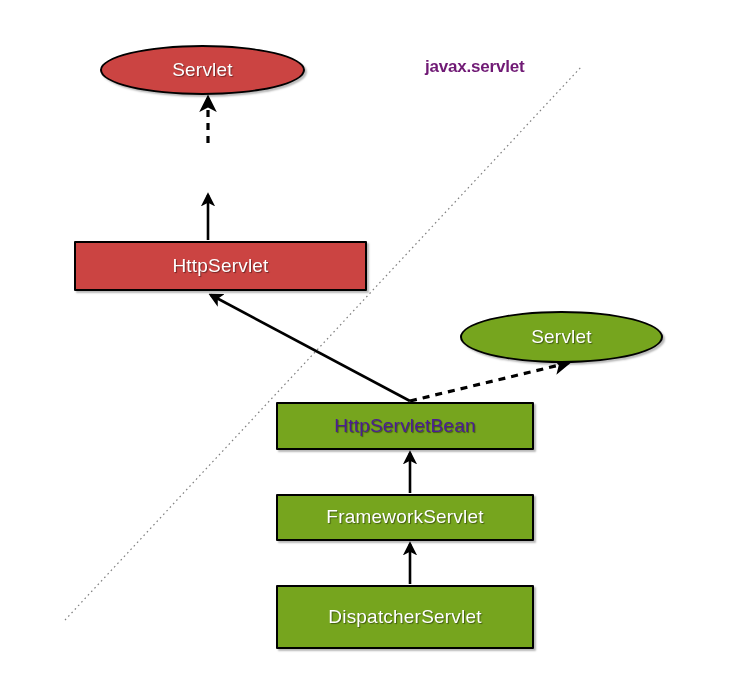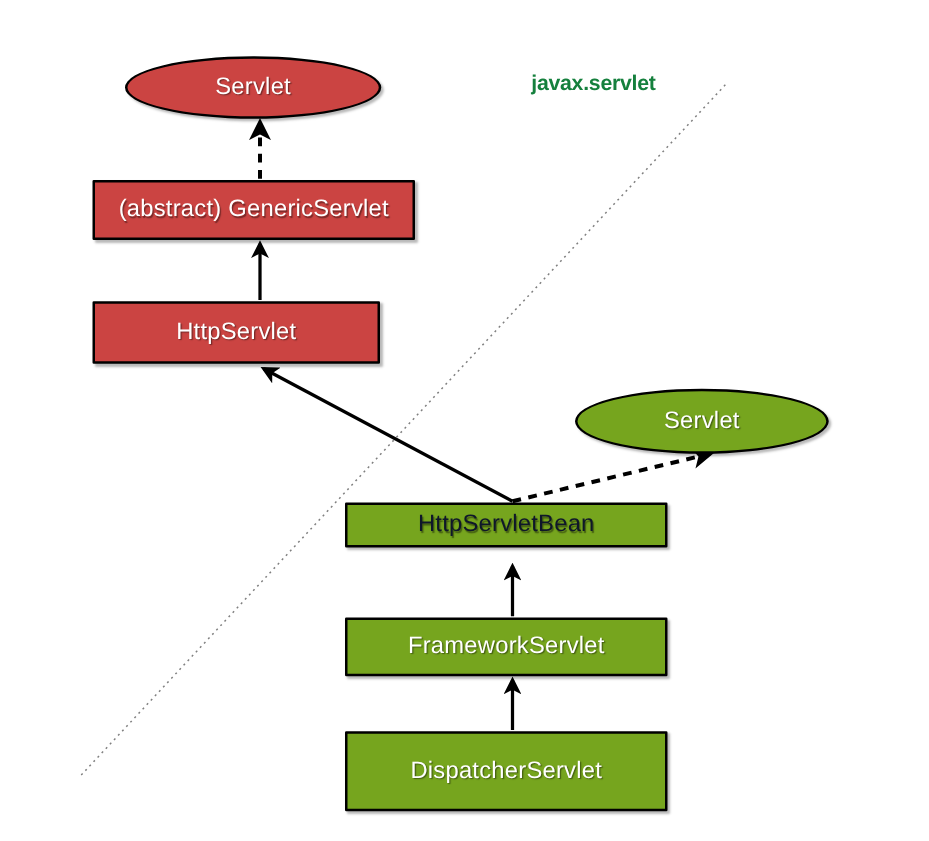--- a/index.html
+++ b/index.html
@@ -85,40 +85,37 @@
         <line x1="410" y1="401" x2="568" y2="363" stroke="#000000" stroke-width="3.2" stroke-dasharray="7 6" marker-end="url(#arrow-dashed)"></line>
         <line x1="410" y1="493" x2="410" y2="453" stroke="#000000" stroke-width="2.6" marker-end="url(#arrow-solid)"></line>
         <line x1="410" y1="584" x2="410" y2="544" stroke="#000000" stroke-width="2.6" marker-end="url(#arrow-solid)"></line>
       </g>
   </svg>
 
   <div class="node node-ellipse" id="node-javax-servlet-interface" style="left: 100px; top: 45px; width: 205px; height: 50px; background: rgb(203, 68, 66); border-color: rgb(0, 0, 0); color: rgb(255, 255, 255);">
     <span>Servlet</span>
   </div>
 
-  <div class="node node-box" id="node-generic-servlet" style="left: 74px; top: 144px; width: 258px; height: 48px; background: rgb(203, 68, 66); border-color: rgb(0, 0, 0); color: rgb(255, 255, 255);">
-    <span>(abstract) GenericServlet</span>
-  </div>
 
-  <div class="node node-box" id="node-http-servlet" style="left: 74px; top: 241px; width: 230px; height: 50px; background: rgb(203, 68, 66); border-color: rgb(0, 0, 0); color: rgb(255, 255, 255);">
+  <div class="node node-box" id="node-http-servlet" style="left: 74px; top: 241px; width: 293px; height: 50px; background: rgb(203, 68, 66); border-color: rgb(0, 0, 0); color: rgb(255, 255, 255);">
     <span>HttpServlet</span>
   </div>
 
   <div class="node node-ellipse" id="node-spring-servlet-interface" style="left: 460px; top: 311px; width: 203px; height: 52px; background: rgb(118, 165, 30); border-color: rgb(0, 0, 0); color: rgb(255, 255, 255);">
     <span>Servlet</span>
   </div>
 
-  <div class="node node-box" id="node-http-servlet-bean" style="left: 276px; top: 402px; width: 258px; height: 36px; background: rgb(118, 165, 30); border-color: rgb(0, 0, 0); color: #0f172a;">
+  <div class="node node-box" id="node-http-servlet-bean" style="left: 276px; top: 402px; width: 258px; height: 48px; background: rgb(118, 165, 30); border-color: rgb(0, 0, 0); color: #4c1d95;">
     <span>HttpServletBean</span>
   </div>
 
   <div class="node node-box" id="node-framework-servlet" style="left: 276px; top: 494px; width: 258px; height: 47px; background: rgb(118, 165, 30); border-color: rgb(0, 0, 0); color: rgb(255, 255, 255); text-align: center;">
     <span>FrameworkServlet</span>
   </div>
 
   <div class="node node-box" id="node-dispatcher-servlet" style="left: 276px; top: 585px; width: 258px; height: 64px; background: rgb(118, 165, 30); border-color: rgb(0, 0, 0); color: rgb(255, 255, 255);">
     <span>DispatcherServlet</span>
   </div>
 
-  <div class="pkg-label" id="pkg-javax" style="left: 425px; top: 57px; color: #15803d;">javax.servlet</div>
+  <div class="pkg-label" id="pkg-javax" style="left: 425px; top: 57px; color: #701a75;">javax.servlet</div>
 
 
 </div>
 
 </body></html>

